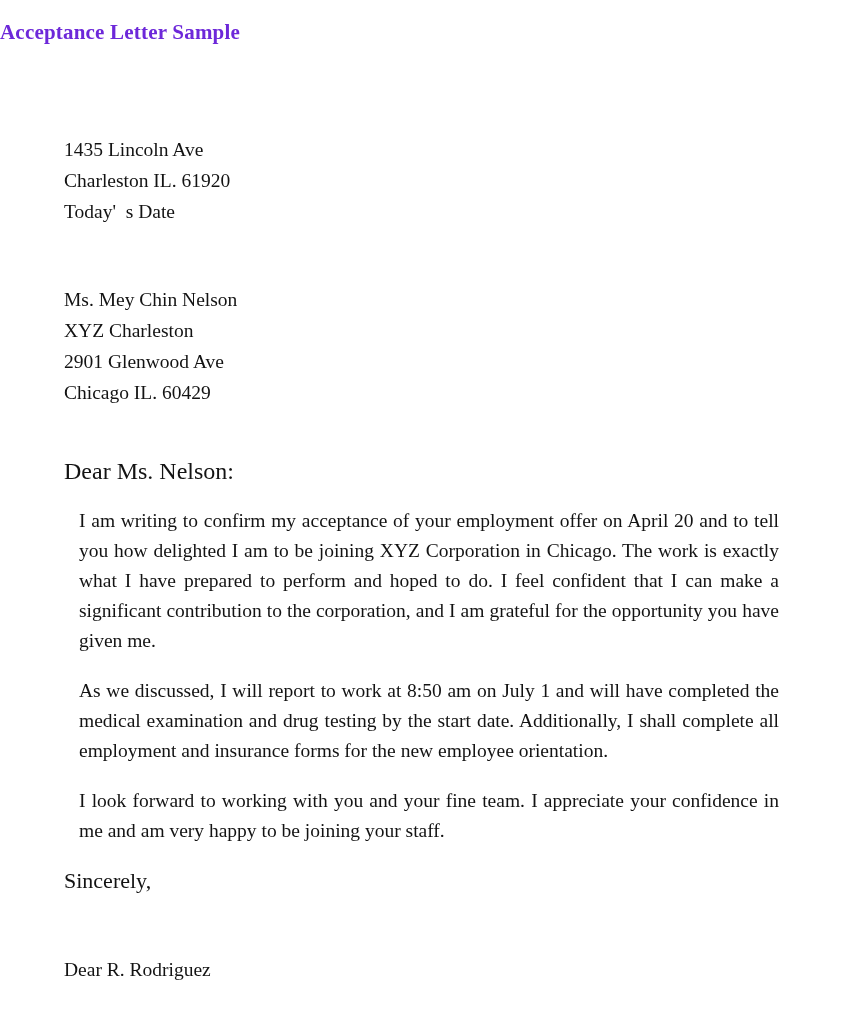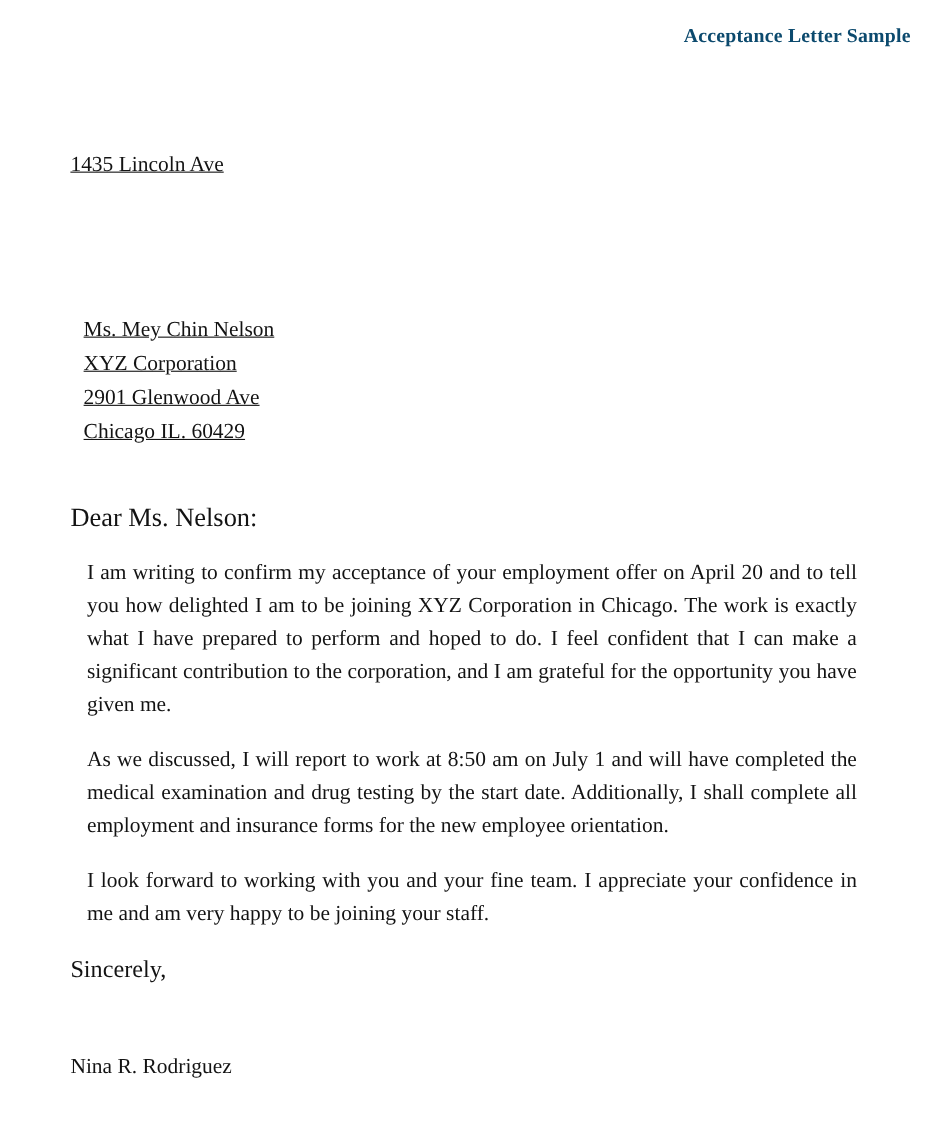--- a/index.html
+++ b/index.html
@@ -17,53 +17,52 @@
     color: #111111;
     -webkit-font-smoothing: none;
   }
 
   
   .doc-title {
     position: absolute;
     top: 14px;
     left: 0;
     width: 828px;           
-    text-align: right;
-    font-size: 18px;
+    text-align: left;
+    font-size: 21px;
     font-weight: bold;
     letter-spacing: 0.2px;
     line-height: 36px;
-    color: #0c4a6e;
+    color: #6d28d9;
   }
 
   
   .letter {
     position: absolute;
     left: 64px;
     top: 0;
     width: 700px;           
   }
 
   .block {
     font-size: 19.5px;
     line-height: 31px;
     color: #131313;
-    text-decoration: underline;
   }
 
   .sender-block {
     position: absolute;
     top: 134px;
     left: 0;
     width: 100%;
   }
   .recipient-block {
     position: absolute;
     top: 284px;
-    left: 12px;
+    left: 0;
     width: 100%;
   }
   .salutation {
     position: absolute;
     top: 456px;
     left: 0;
     width: 100%;
     font-size: 24px;
     line-height: 30px;
     color: #131313;
@@ -110,35 +109,37 @@
 <body>
 
 <div class="page">
 
   <div class="doc-title">Acceptance Letter Sample</div>
 
   <div class="letter">
 
     <div class="block sender-block">
       <span class="line">1435 Lincoln Ave</span>
+      <span class="line">Charleston IL. 61920</span>
+      <span class="line">Today'  s Date</span>
     </div>
 
     <div class="block recipient-block">
       <span class="line">Ms. Mey Chin Nelson</span>
-      <span class="line">XYZ Corporation</span>
+      <span class="line">XYZ Charleston</span>
       <span class="line">2901 Glenwood Ave</span>
       <span class="line">Chicago IL. 60429</span>
     </div>
 
     <div class="salutation">Dear Ms. Nelson:</div>
 
     <div class="body-paragraphs">
       <p class="para">I am writing to confirm my acceptance of your employment offer on April 20 and to tell you how delighted I am to be joining XYZ Corporation in Chicago. The work is exactly what I have prepared to perform and hoped to do. I feel confident that I can make a significant contribution to the corporation, and I am grateful for the opportunity you have given me.</p>
       <p class="para">As we discussed, I will report to work at 8:50 am on July 1 and will have completed the medical examination and drug testing by the start date. Additionally, I shall complete all employment and insurance forms for the new employee orientation.</p>
       <p class="para">I look forward to working with you and your fine team. I appreciate your confidence in me and am very happy to be joining your staff.</p>
     </div>
 
     <div class="closing">Sincerely,</div>
 
-    <div class="signature">Nina R. Rodriguez</div>
+    <div class="signature">Dear R. Rodriguez</div>
 
   </div>
 </div>
 
 </body></html>

